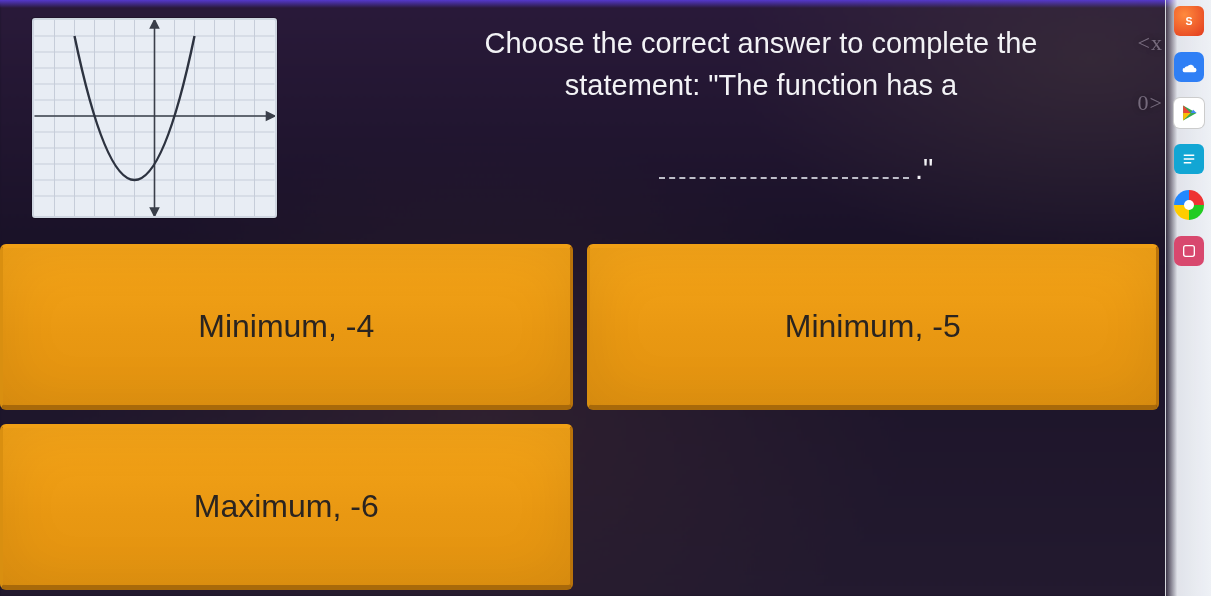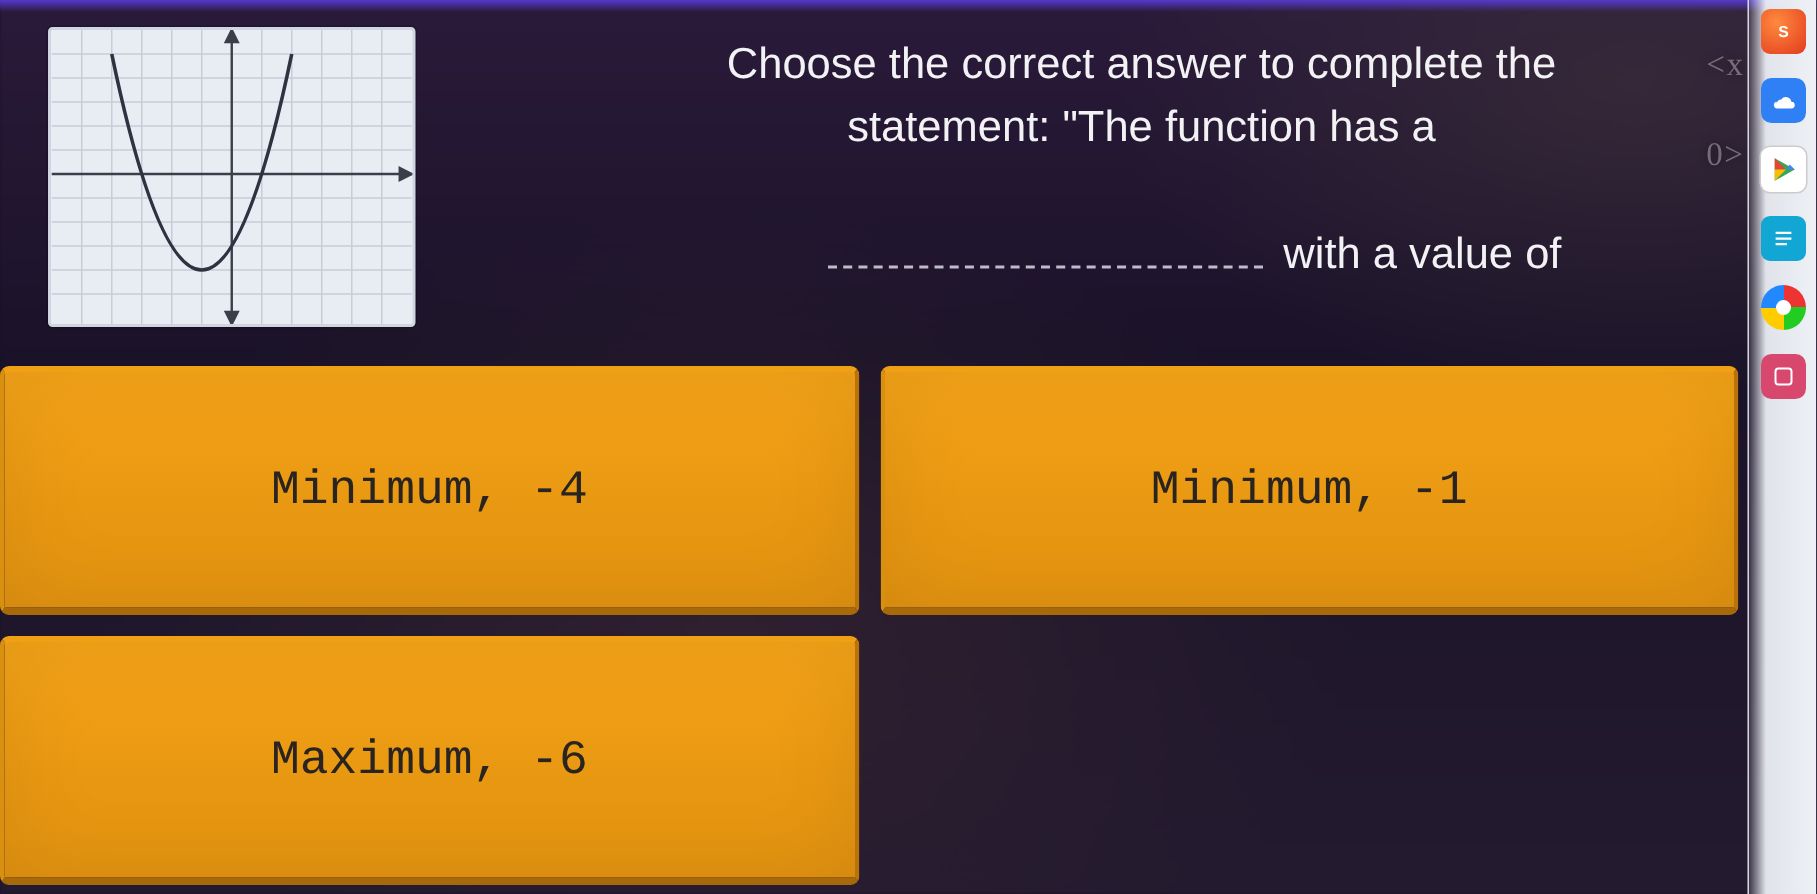--- a/index.html
+++ b/index.html
@@ -80,21 +80,21 @@
     border-left: 3px solid #d98f10;
     border-radius: 6px;
     color: #2a2420;
     font-size: 32px;
     font-weight: 400;
     display: flex;
     align-items: center;
     justify-content: center;
     cursor: pointer;
     position: relative;
-    font-family: Liberation Mono, monospace;
+    font-family: Liberation Sans, sans-serif;
     box-shadow: inset 0 0 60px rgba(0,0,0,.08);
   }
 
   .cursor {
     position: absolute;
     width: 22px; height: 26px;
     pointer-events: none;
     z-index: 50;
   }
 
@@ -185,34 +185,31 @@
         </g>
 
         <path d="M 40 16 Q 100 304 160 16" fill="none" stroke="#2d3340" stroke-width="2.4"></path>
       </svg>
     </div>
 
     <div class="question">
       <div class="question-line">Choose the correct answer to complete the</div>
       <div class="question-line">statement: "The function has a</div>
       <div class="question-line">
-        <span class="blank"></span><span> with a value of</span>
-      </div>
-      <div class="question-line">
         <span class="blank short"></span><span>."</span>
       </div>
     </div>
   </div>
 
   <div class="answers">
     <button class="answer-btn">
       <span>Minimum, -4</span>
     </button>
     <button class="answer-btn">
-      <span>Minimum, -1</span>
+      <span>Minimum, -5</span>
     </button>
     <button class="answer-btn">
       <span>Maximum, -6</span>
     </button>
   </div>
 </div>
 
 <div class="sidebar">
   <div class="side-ic ic-red">
     <svg viewBox="0 0 24 24" width="18" height="18">

